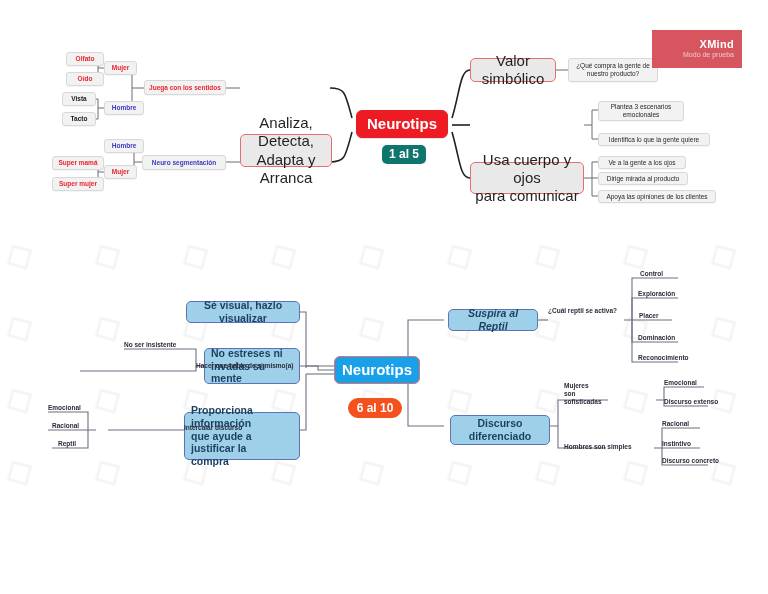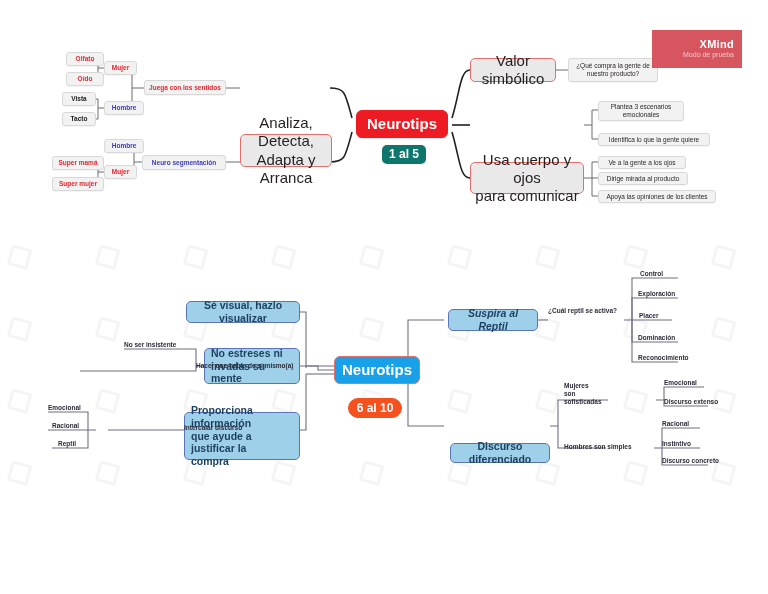--- a/index.html
+++ b/index.html
@@ -361,21 +361,21 @@
   <div class="plain" style="left:58px;top:440px;width:0;white-space:nowrap;">Reptil</div>
 
   <div class="node box-blue ctr" style="left:448px;top:309px;width:90px;height:22px;font-style:italic;">Suspira al Reptil</div>
   <div class="plain" style="left:548px;top:307px;width:0;white-space:nowrap;">¿Cuál reptil se activa?</div>
   <div class="plain" style="left:640px;top:270px;width:0;white-space:nowrap;">Control</div>
   <div class="plain" style="left:638px;top:290px;width:0;white-space:nowrap;">Exploración</div>
   <div class="plain" style="left:639px;top:312px;width:0;white-space:nowrap;">Placer</div>
   <div class="plain" style="left:638px;top:334px;width:0;white-space:nowrap;">Dominación</div>
   <div class="plain" style="left:638px;top:354px;width:0;white-space:nowrap;">Reconocimiento</div>
 
-  <div class="node box-blue ctr" style="left:450px;top:415px;width:100px;height:20px;margin-top:28px;">Discurso diferenciado</div>
+  <div class="node box-blue ctr" style="left:450px;top:415px;width:100px;height:30px;">Discurso diferenciado</div>
   <div class="plain" style="left:564px;top:382px;width:0;white-space:pre-line;text-align:left;">Mujeres son
 sofisticadas</div>
   <div class="plain" style="left:664px;top:379px;width:0;white-space:nowrap;">Emocional</div>
   <div class="plain" style="left:664px;top:398px;width:0;white-space:nowrap;">Discurso extenso</div>
   <div class="plain" style="left:564px;top:443px;width:0;white-space:nowrap;text-align:left;">Hombres son simples</div>
   <div class="plain" style="left:662px;top:420px;width:0;white-space:nowrap;">Racional</div>
   <div class="plain" style="left:662px;top:440px;width:0;white-space:nowrap;">Instintivo</div>
   <div class="plain" style="left:662px;top:457px;width:0;white-space:nowrap;">Discurso concreto</div>
 
   <div class="xmind" style="left:652px;top:30px;width:90px;height:38px;justify-content:center;">

